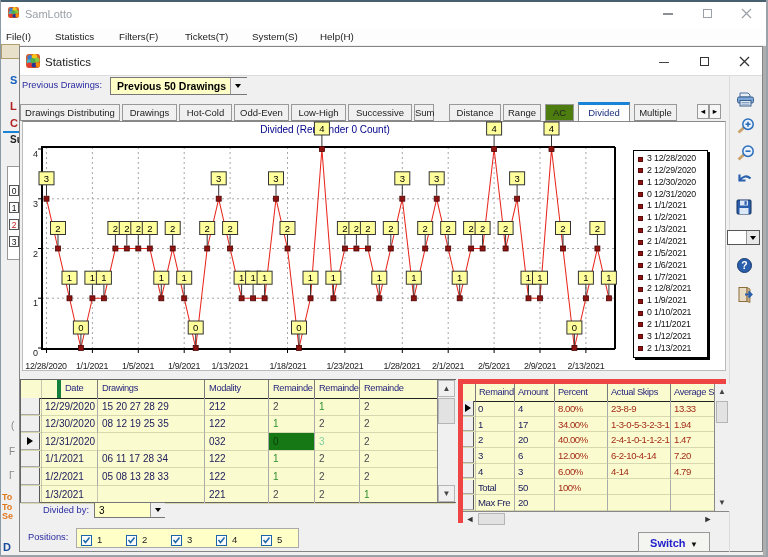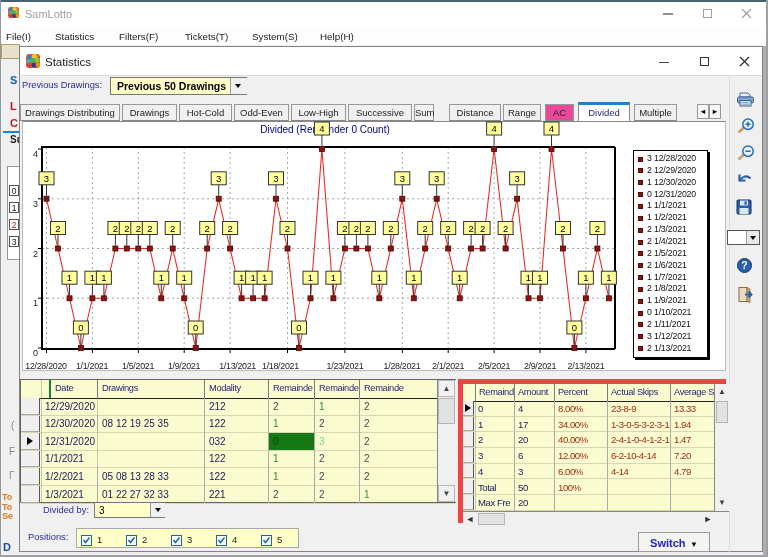--- a/index.html
+++ b/index.html
@@ -93,41 +93,41 @@
 
 <div style="position:absolute;left:20px;top:104px;width:100px;height:17px;background:#f0f0f0;border:1px solid #999;border-bottom:1px solid #888;box-sizing:border-box;text-align:center;font-size:9.5px;color:#222;line-height:15px;z-index:2">Drawings Distributing</div>
 <div style="position:absolute;left:122px;top:104px;width:55px;height:17px;background:#f0f0f0;border:1px solid #999;border-bottom:1px solid #888;box-sizing:border-box;text-align:center;font-size:9.5px;color:#222;line-height:15px;z-index:2">Drawings</div>
 <div style="position:absolute;left:179px;top:104px;width:53px;height:17px;background:#f0f0f0;border:1px solid #999;border-bottom:1px solid #888;box-sizing:border-box;text-align:center;font-size:9.5px;color:#222;line-height:15px;z-index:2">Hot-Cold</div>
 <div style="position:absolute;left:234px;top:104px;width:55px;height:17px;background:#f0f0f0;border:1px solid #999;border-bottom:1px solid #888;box-sizing:border-box;text-align:center;font-size:9.5px;color:#222;line-height:15px;z-index:2">Odd-Even</div>
 <div style="position:absolute;left:291px;top:104px;width:55px;height:17px;background:#f0f0f0;border:1px solid #999;border-bottom:1px solid #888;box-sizing:border-box;text-align:center;font-size:9.5px;color:#222;line-height:15px;z-index:2">Low-High</div>
 <div style="position:absolute;left:348px;top:104px;width:64px;height:17px;background:#f0f0f0;border:1px solid #999;border-bottom:1px solid #888;box-sizing:border-box;text-align:center;font-size:9.5px;color:#222;line-height:15px;z-index:2">Successive</div>
 <div style="position:absolute;left:414px;top:104px;width:20px;height:17px;background:#f0f0f0;border:1px solid #999;border-bottom:1px solid #888;box-sizing:border-box;text-align:left;font-size:9.5px;color:#222;line-height:15px;z-index:2">Sum</div>
 <div style="position:absolute;left:449px;top:104px;width:52px;height:17px;background:#f0f0f0;border:1px solid #999;border-bottom:1px solid #888;box-sizing:border-box;text-align:center;font-size:9.5px;color:#222;line-height:15px;z-index:2">Distance</div>
 <div style="position:absolute;left:503px;top:104px;width:38px;height:17px;background:#f0f0f0;border:1px solid #999;border-bottom:1px solid #888;box-sizing:border-box;text-align:center;font-size:9.5px;color:#222;line-height:15px;z-index:2">Range</div>
-<div style="position:absolute;left:545px;top:104px;width:29px;height:17px;background:#ec4899;border:1px solid #999;border-bottom:1px solid #888;box-sizing:border-box;text-align:center;font-size:9.5px;color:#222;line-height:15px;z-index:2">AC</div>
+<div style="position:absolute;left:545px;top:104px;width:29px;height:17px;background:#4d7c0f;border:1px solid #999;border-bottom:1px solid #888;box-sizing:border-box;text-align:center;font-size:9.5px;color:#222;line-height:15px;z-index:2">AC</div>
 <div style="position:absolute;left:578px;top:102px;width:52px;height:19px;background:#fff;border:1px solid #888;border-bottom:none;border-top:3px solid #1883d7;box-sizing:border-box;text-align:center;font-size:9.5px;color:#1b2f7e;line-height:15px;z-index:3">Divided</div>
 <div style="position:absolute;left:634px;top:104px;width:43px;height:17px;background:#f0f0f0;border:1px solid #999;border-bottom:1px solid #888;box-sizing:border-box;text-align:center;font-size:9.5px;color:#222;line-height:15px;z-index:2">Multiple</div>
 
 <div class="abs" style="left:697px;top:104px;width:12px;height:15px;background:#f6f6f6;border:1px solid #999;box-sizing:border-box;text-align:center;font-size:7.5px;line-height:13px;color:#000">◄</div>
 <div class="abs" style="left:709px;top:104px;width:12px;height:15px;background:#f6f6f6;border:1px solid #999;box-sizing:border-box;text-align:center;font-size:7.5px;line-height:13px;color:#000">►</div>
 
 <div class="abs" style="left:22px;top:121px;width:704px;height:250px;background:#fff;border:1px solid #bbb;border-top:1px solid #888;box-sizing:border-box"></div>
 <div class="abs" style="left:22px;top:123px;width:704px;height:248px">
   <div class="abs" style="left:0;top:1px;width:606px;text-align:center;font-size:10px;color:#00008b">Divided (Remainder 0 Count)</div>
   <div style="position:absolute;left:4px;top:225px;width:12px;text-align:right;font-size:9px;color:#222">0</div>
 <div style="position:absolute;left:4px;top:175px;width:12px;text-align:right;font-size:9px;color:#222">1</div>
 <div style="position:absolute;left:4px;top:126px;width:12px;text-align:right;font-size:9px;color:#222">2</div>
 <div style="position:absolute;left:4px;top:76px;width:12px;text-align:right;font-size:9px;color:#222">3</div>
 <div style="position:absolute;left:4px;top:26px;width:12px;text-align:right;font-size:9px;color:#222">4</div>
 <div style="position:absolute;left:-2px;top:238px;width:52px;text-align:center;font-size:8.9px;color:#222;letter-spacing:-0.3px">12/28/2020</div>
 <div style="position:absolute;left:44px;top:238px;width:52px;text-align:center;font-size:8.9px;color:#222;letter-spacing:-0.3px">1/1/2021</div>
 <div style="position:absolute;left:90px;top:238px;width:52px;text-align:center;font-size:8.9px;color:#222;letter-spacing:-0.3px">1/5/2021</div>
 <div style="position:absolute;left:136px;top:238px;width:52px;text-align:center;font-size:8.9px;color:#222;letter-spacing:-0.3px">1/9/2021</div>
-<div style="position:absolute;left:182px;top:238px;width:52px;text-align:right;font-size:8.9px;color:#222;letter-spacing:-0.3px">1/13/2021</div>
-<div style="position:absolute;left:240px;top:238px;width:52px;text-align:left;font-size:8.9px;color:#222;letter-spacing:-0.3px">1/18/2021</div>
+<div style="position:absolute;left:182px;top:238px;width:52px;text-align:center;font-size:8.9px;color:#222;letter-spacing:-0.3px">1/13/2021</div>
+<div style="position:absolute;left:240px;top:238px;width:52px;text-align:center;font-size:8.9px;color:#222;letter-spacing:-0.3px">1/18/2021</div>
 <div style="position:absolute;left:297px;top:238px;width:52px;text-align:center;font-size:8.9px;color:#222;letter-spacing:-0.3px">1/23/2021</div>
 <div style="position:absolute;left:354px;top:238px;width:52px;text-align:center;font-size:8.9px;color:#222;letter-spacing:-0.3px">1/28/2021</div>
 <div style="position:absolute;left:400px;top:238px;width:52px;text-align:center;font-size:8.9px;color:#222;letter-spacing:-0.3px">2/1/2021</div>
 <div style="position:absolute;left:446px;top:238px;width:52px;text-align:center;font-size:8.9px;color:#222;letter-spacing:-0.3px">2/5/2021</div>
 <div style="position:absolute;left:492px;top:238px;width:52px;text-align:center;font-size:8.9px;color:#222;letter-spacing:-0.3px">2/9/2021</div>
 <div style="position:absolute;left:538px;top:238px;width:52px;text-align:center;font-size:8.9px;color:#222;letter-spacing:-0.3px">2/13/2021</div>
   <div style="position:absolute;left:611px;top:27px;width:73px;height:206px;background:#fff;border:1px solid #000;box-shadow:2px 2px 0 #000">
 <div style="position:absolute;left:4px;top:5.5px;width:5px;height:5px;background:#8d1310;outline:0.5px solid #5a0808;outline-offset:-1px"></div>
 <div style="position:absolute;left:13px;top:2.0px;font-size:8.8px;color:#111;white-space:nowrap;letter-spacing:-0.2px">3 12/28/2020</div>
 <div style="position:absolute;left:4px;top:17.4px;width:5px;height:5px;background:#8d1310;outline:0.5px solid #5a0808;outline-offset:-1px"></div>
@@ -144,21 +144,21 @@
 <div style="position:absolute;left:13px;top:73.1px;font-size:8.8px;color:#111;white-space:nowrap;letter-spacing:-0.2px">2 1/3/2021</div>
 <div style="position:absolute;left:4px;top:88.5px;width:5px;height:5px;background:#8d1310;outline:0.5px solid #5a0808;outline-offset:-1px"></div>
 <div style="position:absolute;left:13px;top:85.0px;font-size:8.8px;color:#111;white-space:nowrap;letter-spacing:-0.2px">2 1/4/2021</div>
 <div style="position:absolute;left:4px;top:100.3px;width:5px;height:5px;background:#8d1310;outline:0.5px solid #5a0808;outline-offset:-1px"></div>
 <div style="position:absolute;left:13px;top:96.8px;font-size:8.8px;color:#111;white-space:nowrap;letter-spacing:-0.2px">2 1/5/2021</div>
 <div style="position:absolute;left:4px;top:112.1px;width:5px;height:5px;background:#8d1310;outline:0.5px solid #5a0808;outline-offset:-1px"></div>
 <div style="position:absolute;left:13px;top:108.6px;font-size:8.8px;color:#111;white-space:nowrap;letter-spacing:-0.2px">2 1/6/2021</div>
 <div style="position:absolute;left:4px;top:124.0px;width:5px;height:5px;background:#8d1310;outline:0.5px solid #5a0808;outline-offset:-1px"></div>
 <div style="position:absolute;left:13px;top:120.5px;font-size:8.8px;color:#111;white-space:nowrap;letter-spacing:-0.2px">1 1/7/2021</div>
 <div style="position:absolute;left:4px;top:135.8px;width:5px;height:5px;background:#8d1310;outline:0.5px solid #5a0808;outline-offset:-1px"></div>
-<div style="position:absolute;left:13px;top:132.3px;font-size:8.8px;color:#111;white-space:nowrap;letter-spacing:-0.2px">2 1/8/2021</div>
+<div style="position:absolute;left:13px;top:132.3px;font-size:8.8px;color:#111;white-space:nowrap;letter-spacing:-0.2px">2 12/8/2021</div>
 <div style="position:absolute;left:4px;top:147.7px;width:5px;height:5px;background:#8d1310;outline:0.5px solid #5a0808;outline-offset:-1px"></div>
 <div style="position:absolute;left:13px;top:144.2px;font-size:8.8px;color:#111;white-space:nowrap;letter-spacing:-0.2px">1 1/9/2021</div>
 <div style="position:absolute;left:4px;top:159.5px;width:5px;height:5px;background:#8d1310;outline:0.5px solid #5a0808;outline-offset:-1px"></div>
 <div style="position:absolute;left:13px;top:156.0px;font-size:8.8px;color:#111;white-space:nowrap;letter-spacing:-0.2px">0 1/10/2021</div>
 <div style="position:absolute;left:4px;top:171.4px;width:5px;height:5px;background:#8d1310;outline:0.5px solid #5a0808;outline-offset:-1px"></div>
 <div style="position:absolute;left:13px;top:167.9px;font-size:8.8px;color:#111;white-space:nowrap;letter-spacing:-0.2px">2 1/11/2021</div>
 <div style="position:absolute;left:4px;top:183.2px;width:5px;height:5px;background:#8d1310;outline:0.5px solid #5a0808;outline-offset:-1px"></div>
 <div style="position:absolute;left:13px;top:179.8px;font-size:8.8px;color:#111;white-space:nowrap;letter-spacing:-0.2px">3 1/12/2021</div>
 <div style="position:absolute;left:4px;top:195.1px;width:5px;height:5px;background:#8d1310;outline:0.5px solid #5a0808;outline-offset:-1px"></div>
 <div style="position:absolute;left:13px;top:191.6px;font-size:8.8px;color:#111;white-space:nowrap;letter-spacing:-0.2px">2 1/13/2021</div>
@@ -445,30 +445,31 @@
       <text x="8.5" y="12.4" font-size="10.5" font-weight="bold" text-anchor="middle" fill="#fff" font-family="Liberation Sans,sans-serif">?</text>
     </svg></div>
 <div style="position:absolute;left:736px;top:286px;width:20px;height:18px"><svg width="19" height="17" viewBox="0 0 19 17">
       <rect x="3" y="1.5" width="8" height="14" fill="#e9dcc4" stroke="#8a6d3b" stroke-width="1"></rect>
       <path d="M11 1.5 L14 3 L14 16.5 L11 15.5 Z" fill="#c9b089" stroke="#8a6d3b" stroke-width="0.8"></path>
       <path d="M9 8.5 L14.5 8.5 M12.5 5.5 L15.5 8.5 L12.5 11.5" fill="none" stroke="#2a5fae" stroke-width="2"></path>
     </svg></div>
 
 <div style="position:absolute;left:20px;top:379px;width:436px;height:124px;background:#fbfbd0;border:1px solid #666;box-sizing:border-box">
 <div style="position:absolute;left:0;top:0;width:434px;height:18px;background:#fbfbd0;border-bottom:1.5px solid #222">
-<div style="position:absolute;left:28px;top:0;width:56px;height:18px;border-left:2px solid #15803d;box-sizing:border-box;font-size:9.3px;letter-spacing:-0.35px;color:#26267e;padding:3px 0 0 4px;overflow:hidden;white-space:nowrap">Date</div>
+<div style="position:absolute;left:36px;top:0;width:56px;height:18px;border-left:4px solid #15803d;box-sizing:border-box;font-size:9.3px;letter-spacing:-0.35px;color:#26267e;padding:3px 0 0 4px;overflow:hidden;white-space:nowrap">Date</div>
 <div style="position:absolute;left:76px;top:0;width:107px;height:18px;border-left:1px solid #555;box-sizing:border-box;font-size:9.3px;letter-spacing:-0.35px;color:#26267e;padding:3px 0 0 4px;overflow:hidden;white-space:nowrap">Drawings</div>
 <div style="position:absolute;left:183px;top:0;width:64px;height:18px;border-left:1px solid #555;box-sizing:border-box;font-size:9.3px;letter-spacing:-0.35px;color:#26267e;padding:3px 0 0 4px;overflow:hidden;white-space:nowrap">Modality</div>
 <div style="position:absolute;left:247px;top:0;width:46px;height:18px;border-left:1px solid #555;box-sizing:border-box;font-size:9.3px;letter-spacing:-0.35px;color:#26267e;padding:3px 0 0 4px;overflow:hidden;white-space:nowrap">Remainde</div>
 <div style="position:absolute;left:293px;top:0;width:45px;height:18px;border-left:1px solid #555;box-sizing:border-box;font-size:9.3px;letter-spacing:-0.35px;color:#26267e;padding:3px 0 0 4px;overflow:hidden;white-space:nowrap">Remainde</div>
 <div style="position:absolute;left:338px;top:0;width:45px;height:18px;border-left:1px solid #555;box-sizing:border-box;font-size:9.3px;letter-spacing:-0.35px;color:#26267e;padding:3px 0 0 4px;overflow:hidden;white-space:nowrap">Remainde</div>
 </div>
 <div style="position:absolute;left:0;top:18.0px;width:434px;height:17.6px;border-bottom:1px solid #d8d8b0;box-sizing:border-box">
 <div style="position:absolute;left:0;top:0;width:19px;height:100%;background:#efefef;border-right:1px solid #555;border-bottom:1px solid #aaa;box-sizing:border-box"></div>
 <div style="position:absolute;left:20px;top:0;width:56px;height:100%;box-sizing:border-box;font-size:10px;color:#20205e;padding:2.5px 0 0 4px;white-space:nowrap;overflow:hidden">12/29/2020</div>
+<div style="position:absolute;left:76px;top:0;width:107px;height:100%;border-left:1px solid #bdbdbd;box-sizing:border-box;font-size:10px;color:#20205e;padding:2.5px 0 0 4px;white-space:nowrap;overflow:hidden">15 20 27 28 29</div>
 <div style="position:absolute;left:183px;top:0;width:64px;height:100%;border-left:1px solid #bdbdbd;box-sizing:border-box;font-size:10px;color:#20205e;padding:2.5px 0 0 4px;white-space:nowrap;overflow:hidden">212</div>
 <div style="position:absolute;left:247px;top:0;width:46px;height:100%;border-left:1px solid #bdbdbd;box-sizing:border-box;font-size:10px;color:#474750;padding:2.5px 0 0 4px;white-space:nowrap;overflow:hidden">2</div>
 <div style="position:absolute;left:293px;top:0;width:45px;height:100%;border-left:1px solid #bdbdbd;box-sizing:border-box;font-size:10px;color:#2f8f2f;padding:2.5px 0 0 4px;white-space:nowrap;overflow:hidden">1</div>
 <div style="position:absolute;left:338px;top:0;width:45px;height:100%;border-left:1px solid #bdbdbd;box-sizing:border-box;font-size:10px;color:#474750;padding:2.5px 0 0 4px;white-space:nowrap;overflow:hidden">2</div>
 </div>
 <div style="position:absolute;left:0;top:35.6px;width:434px;height:17.6px;border-bottom:1px solid #d8d8b0;box-sizing:border-box">
 <div style="position:absolute;left:0;top:0;width:19px;height:100%;background:#efefef;border-right:1px solid #555;border-bottom:1px solid #aaa;box-sizing:border-box"></div>
 <div style="position:absolute;left:20px;top:0;width:56px;height:100%;box-sizing:border-box;font-size:10px;color:#20205e;padding:2.5px 0 0 4px;white-space:nowrap;overflow:hidden">12/30/2020</div>
 <div style="position:absolute;left:76px;top:0;width:107px;height:100%;border-left:1px solid #bdbdbd;box-sizing:border-box;font-size:10px;color:#20205e;padding:2.5px 0 0 4px;white-space:nowrap;overflow:hidden">08 12 19 25 35</div>
 <div style="position:absolute;left:183px;top:0;width:64px;height:100%;border-left:1px solid #bdbdbd;box-sizing:border-box;font-size:10px;color:#20205e;padding:2.5px 0 0 4px;white-space:nowrap;overflow:hidden">122</div>
@@ -482,38 +483,38 @@
       </div>
 <div style="position:absolute;left:20px;top:0;width:56px;height:100%;box-sizing:border-box;font-size:10px;color:#20205e;padding:2.5px 0 0 4px;white-space:nowrap;overflow:hidden">12/31/2020</div>
 <div style="position:absolute;left:183px;top:0;width:64px;height:100%;border-left:1px solid #bdbdbd;box-sizing:border-box;font-size:10px;color:#20205e;padding:2.5px 0 0 4px;white-space:nowrap;overflow:hidden">032</div>
 <div style="position:absolute;left:247px;top:0;width:46px;height:100%;border-left:1px solid #bdbdbd;background:#157815;box-sizing:border-box;font-size:10px;color:#0a3a0a;padding:2.5px 0 0 4px;white-space:nowrap;overflow:hidden">0</div>
 <div style="position:absolute;left:293px;top:0;width:45px;height:100%;border-left:1px solid #bdbdbd;box-sizing:border-box;font-size:10px;color:#7fcf9f;padding:2.5px 0 0 4px;white-space:nowrap;overflow:hidden">3</div>
 <div style="position:absolute;left:338px;top:0;width:45px;height:100%;border-left:1px solid #bdbdbd;box-sizing:border-box;font-size:10px;color:#474750;padding:2.5px 0 0 4px;white-space:nowrap;overflow:hidden">2</div>
 </div>
 <div style="position:absolute;left:0;top:70.8px;width:434px;height:17.6px;border-bottom:1px solid #d8d8b0;box-sizing:border-box">
 <div style="position:absolute;left:0;top:0;width:19px;height:100%;background:#efefef;border-right:1px solid #555;border-bottom:1px solid #aaa;box-sizing:border-box"></div>
 <div style="position:absolute;left:20px;top:0;width:56px;height:100%;box-sizing:border-box;font-size:10px;color:#20205e;padding:2.5px 0 0 4px;white-space:nowrap;overflow:hidden">1/1/2021</div>
+<div style="position:absolute;left:76px;top:0;width:107px;height:100%;border-left:1px solid #bdbdbd;box-sizing:border-box;font-size:10px;color:#20205e;padding:2.5px 0 0 4px;white-space:nowrap;overflow:hidden">06 11 17 28 34</div>
 <div style="position:absolute;left:183px;top:0;width:64px;height:100%;border-left:1px solid #bdbdbd;box-sizing:border-box;font-size:10px;color:#20205e;padding:2.5px 0 0 4px;white-space:nowrap;overflow:hidden">122</div>
 <div style="position:absolute;left:247px;top:0;width:46px;height:100%;border-left:1px solid #bdbdbd;box-sizing:border-box;font-size:10px;color:#2f8f2f;padding:2.5px 0 0 4px;white-space:nowrap;overflow:hidden">1</div>
 <div style="position:absolute;left:293px;top:0;width:45px;height:100%;border-left:1px solid #bdbdbd;box-sizing:border-box;font-size:10px;color:#474750;padding:2.5px 0 0 4px;white-space:nowrap;overflow:hidden">2</div>
 <div style="position:absolute;left:338px;top:0;width:45px;height:100%;border-left:1px solid #bdbdbd;box-sizing:border-box;font-size:10px;color:#474750;padding:2.5px 0 0 4px;white-space:nowrap;overflow:hidden">2</div>
 </div>
 <div style="position:absolute;left:0;top:88.4px;width:434px;height:17.6px;border-bottom:1px solid #d8d8b0;box-sizing:border-box">
 <div style="position:absolute;left:0;top:0;width:19px;height:100%;background:#efefef;border-right:1px solid #555;border-bottom:1px solid #aaa;box-sizing:border-box"></div>
 <div style="position:absolute;left:20px;top:0;width:56px;height:100%;box-sizing:border-box;font-size:10px;color:#20205e;padding:2.5px 0 0 4px;white-space:nowrap;overflow:hidden">1/2/2021</div>
 <div style="position:absolute;left:76px;top:0;width:107px;height:100%;border-left:1px solid #bdbdbd;box-sizing:border-box;font-size:10px;color:#20205e;padding:2.5px 0 0 4px;white-space:nowrap;overflow:hidden">05 08 13 28 33</div>
 <div style="position:absolute;left:183px;top:0;width:64px;height:100%;border-left:1px solid #bdbdbd;box-sizing:border-box;font-size:10px;color:#20205e;padding:2.5px 0 0 4px;white-space:nowrap;overflow:hidden">122</div>
 <div style="position:absolute;left:247px;top:0;width:46px;height:100%;border-left:1px solid #bdbdbd;box-sizing:border-box;font-size:10px;color:#2f8f2f;padding:2.5px 0 0 4px;white-space:nowrap;overflow:hidden">1</div>
 <div style="position:absolute;left:293px;top:0;width:45px;height:100%;border-left:1px solid #bdbdbd;box-sizing:border-box;font-size:10px;color:#474750;padding:2.5px 0 0 4px;white-space:nowrap;overflow:hidden">2</div>
 <div style="position:absolute;left:338px;top:0;width:45px;height:100%;border-left:1px solid #bdbdbd;box-sizing:border-box;font-size:10px;color:#474750;padding:2.5px 0 0 4px;white-space:nowrap;overflow:hidden">2</div>
 </div>
 <div style="position:absolute;left:0;top:106.0px;width:434px;height:17.6px;border-bottom:1px solid #d8d8b0;box-sizing:border-box">
 <div style="position:absolute;left:0;top:0;width:19px;height:100%;background:#efefef;border-right:1px solid #555;border-bottom:1px solid #aaa;box-sizing:border-box"></div>
 <div style="position:absolute;left:20px;top:0;width:56px;height:100%;box-sizing:border-box;font-size:10px;color:#20205e;padding:2.5px 0 0 4px;white-space:nowrap;overflow:hidden">1/3/2021</div>
-<div style="position:absolute;left:76px;top:0;width:107px;height:100%;border-left:1px solid #bdbdbd;box-sizing:border-box;font-size:10px;color:#20205e;padding:2.5px 0 0 4px;white-space:nowrap;overflow:hidden">01 22 27 32 33</div>
 <div style="position:absolute;left:183px;top:0;width:64px;height:100%;border-left:1px solid #bdbdbd;box-sizing:border-box;font-size:10px;color:#20205e;padding:2.5px 0 0 4px;white-space:nowrap;overflow:hidden">221</div>
 <div style="position:absolute;left:247px;top:0;width:46px;height:100%;border-left:1px solid #bdbdbd;box-sizing:border-box;font-size:10px;color:#474750;padding:2.5px 0 0 4px;white-space:nowrap;overflow:hidden">2</div>
 <div style="position:absolute;left:293px;top:0;width:45px;height:100%;border-left:1px solid #bdbdbd;box-sizing:border-box;font-size:10px;color:#474750;padding:2.5px 0 0 4px;white-space:nowrap;overflow:hidden">2</div>
 <div style="position:absolute;left:338px;top:0;width:45px;height:100%;border-left:1px solid #bdbdbd;box-sizing:border-box;font-size:10px;color:#2f8f2f;padding:2.5px 0 0 4px;white-space:nowrap;overflow:hidden">1</div>
 </div>
 <div style="position:absolute;left:20px;top:0;width:1px;height:100%;background:#9a9a9a;opacity:0.55"></div>
 <div style="position:absolute;left:76px;top:0;width:1px;height:100%;background:#9a9a9a;opacity:0.55"></div>
 <div style="position:absolute;left:183px;top:0;width:1px;height:100%;background:#9a9a9a;opacity:0.55"></div>
 <div style="position:absolute;left:247px;top:0;width:1px;height:100%;background:#9a9a9a;opacity:0.55"></div>
 <div style="position:absolute;left:293px;top:0;width:1px;height:100%;background:#9a9a9a;opacity:0.55"></div>
@@ -548,21 +549,21 @@
 <div style="position:absolute;left:51px;top:0;width:40px;height:100%;border-left:1px solid #bdbdbd;box-sizing:border-box;font-size:9.6px;letter-spacing:-0.45px;color:#20205e;padding:2px 0 0 3px;white-space:nowrap;overflow:hidden">17</div>
 <div style="position:absolute;left:91px;top:0;width:53px;height:100%;border-left:1px solid #bdbdbd;box-sizing:border-box;font-size:9.6px;letter-spacing:-0.45px;color:#a32c18;padding:2px 0 0 3px;white-space:nowrap;overflow:hidden">34.00%</div>
 <div style="position:absolute;left:144px;top:0;width:63px;height:100%;border-left:1px solid #bdbdbd;box-sizing:border-box;font-size:9.6px;letter-spacing:-0.45px;color:#a32c18;padding:2px 0 0 3px;white-space:nowrap;overflow:hidden">1-3-0-5-3-2-3-1</div>
 <div style="position:absolute;left:207px;top:0;width:45px;height:100%;border-left:1px solid #bdbdbd;box-sizing:border-box;font-size:9.6px;letter-spacing:-0.45px;color:#a32c18;padding:2px 0 0 3px;white-space:nowrap;overflow:hidden">1.94</div>
 </div>
 <div style="position:absolute;left:0;top:48.4px;width:251px;height:15.7px;border-bottom:1px solid #d8d8b0;box-sizing:border-box">
 <div style="position:absolute;left:0;top:0;width:11px;height:100%;background:#efefef;border-right:1px solid #555;border-bottom:1px solid #aaa;box-sizing:border-box"></div>
 <div style="position:absolute;left:12px;top:0;width:39px;height:100%;box-sizing:border-box;font-size:9.6px;letter-spacing:-0.45px;color:#20205e;padding:2px 0 0 3px;white-space:nowrap;overflow:hidden">2</div>
 <div style="position:absolute;left:51px;top:0;width:40px;height:100%;border-left:1px solid #bdbdbd;box-sizing:border-box;font-size:9.6px;letter-spacing:-0.45px;color:#20205e;padding:2px 0 0 3px;white-space:nowrap;overflow:hidden">20</div>
 <div style="position:absolute;left:91px;top:0;width:53px;height:100%;border-left:1px solid #bdbdbd;box-sizing:border-box;font-size:9.6px;letter-spacing:-0.45px;color:#a32c18;padding:2px 0 0 3px;white-space:nowrap;overflow:hidden">40.00%</div>
-<div style="position:absolute;left:144px;top:0;width:63px;height:100%;border-left:1px solid #bdbdbd;box-sizing:border-box;font-size:9.6px;letter-spacing:-0.45px;color:#a32c18;padding:2px 0 0 3px;white-space:nowrap;overflow:hidden">2-4-1-0-4-1-2-1</div>
+<div style="position:absolute;left:144px;top:0;width:63px;height:100%;border-left:1px solid #bdbdbd;box-sizing:border-box;font-size:9.6px;letter-spacing:-0.45px;color:#a32c18;padding:2px 0 0 3px;white-space:nowrap;overflow:hidden">2-4-1-0-1-1-2-1</div>
 <div style="position:absolute;left:207px;top:0;width:45px;height:100%;border-left:1px solid #bdbdbd;box-sizing:border-box;font-size:9.6px;letter-spacing:-0.45px;color:#a32c18;padding:2px 0 0 3px;white-space:nowrap;overflow:hidden">1.47</div>
 </div>
 <div style="position:absolute;left:0;top:64.1px;width:251px;height:15.7px;border-bottom:1px solid #d8d8b0;box-sizing:border-box">
 <div style="position:absolute;left:0;top:0;width:11px;height:100%;background:#efefef;border-right:1px solid #555;border-bottom:1px solid #aaa;box-sizing:border-box"></div>
 <div style="position:absolute;left:12px;top:0;width:39px;height:100%;box-sizing:border-box;font-size:9.6px;letter-spacing:-0.45px;color:#20205e;padding:2px 0 0 3px;white-space:nowrap;overflow:hidden">3</div>
 <div style="position:absolute;left:51px;top:0;width:40px;height:100%;border-left:1px solid #bdbdbd;box-sizing:border-box;font-size:9.6px;letter-spacing:-0.45px;color:#20205e;padding:2px 0 0 3px;white-space:nowrap;overflow:hidden">6</div>
 <div style="position:absolute;left:91px;top:0;width:53px;height:100%;border-left:1px solid #bdbdbd;box-sizing:border-box;font-size:9.6px;letter-spacing:-0.45px;color:#a32c18;padding:2px 0 0 3px;white-space:nowrap;overflow:hidden">12.00%</div>
 <div style="position:absolute;left:144px;top:0;width:63px;height:100%;border-left:1px solid #bdbdbd;box-sizing:border-box;font-size:9.6px;letter-spacing:-0.45px;color:#a32c18;padding:2px 0 0 3px;white-space:nowrap;overflow:hidden">6-2-10-4-14</div>
 <div style="position:absolute;left:207px;top:0;width:45px;height:100%;border-left:1px solid #bdbdbd;box-sizing:border-box;font-size:9.6px;letter-spacing:-0.45px;color:#a32c18;padding:2px 0 0 3px;white-space:nowrap;overflow:hidden">7.20</div>
 </div>

